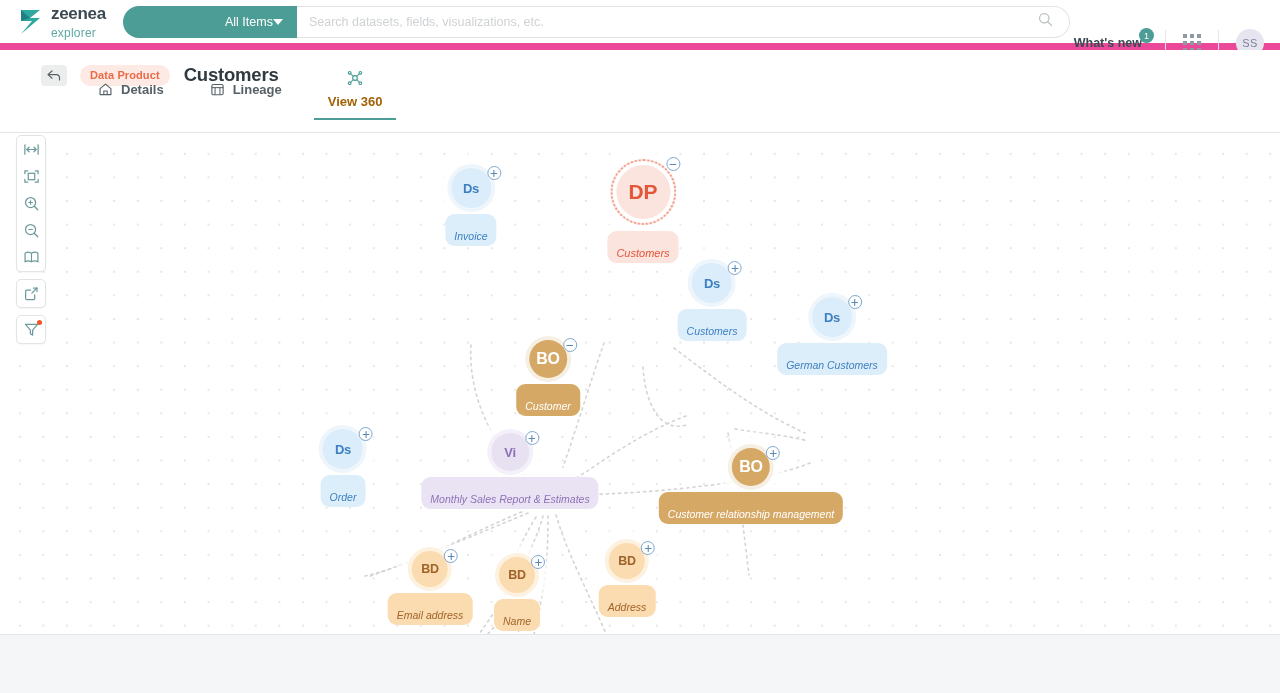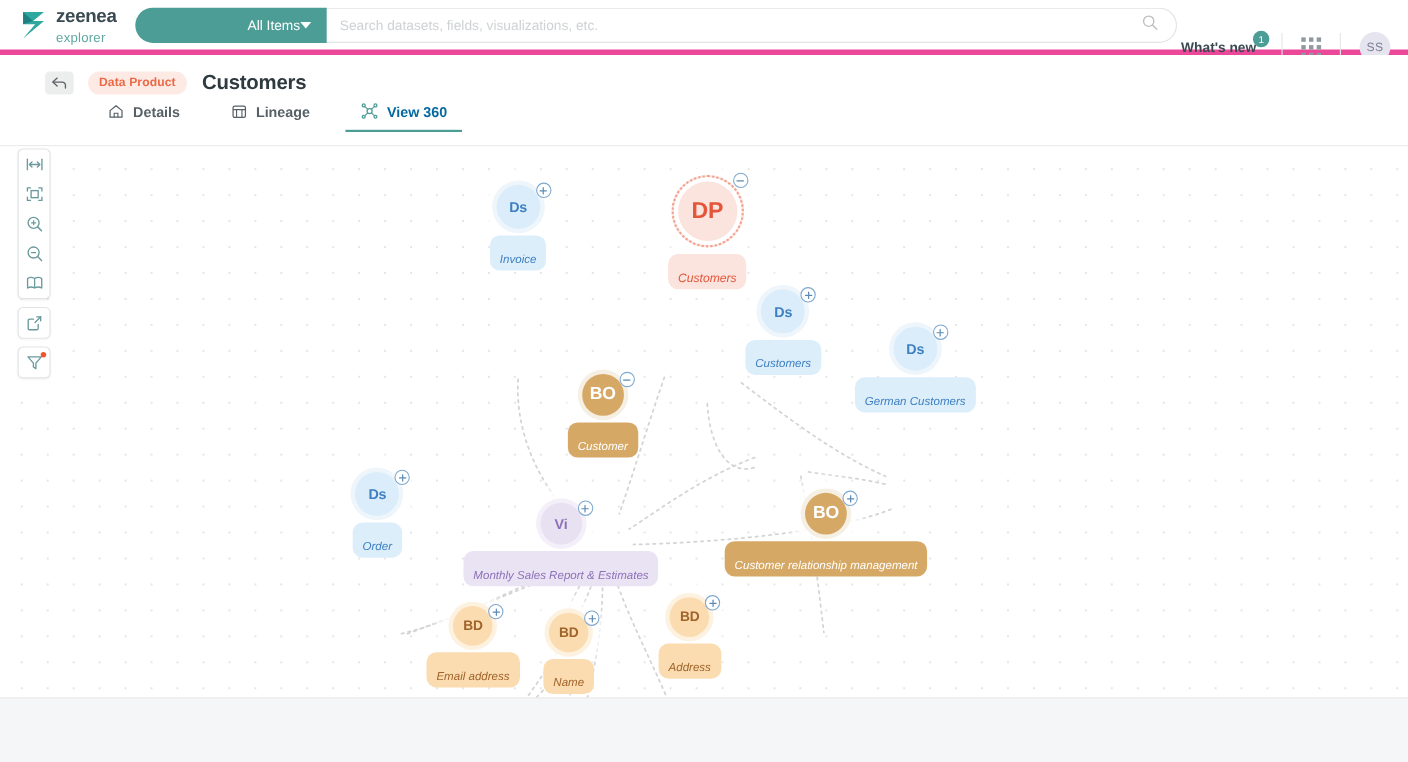--- a/index.html
+++ b/index.html
@@ -8,21 +8,21 @@
     font-family: "Liberation Sans", sans-serif;
     background: #f5f6f8;
     overflow: hidden;
   }
 
   
   .header {
     height: 50px; width: 1280px;
     background: #ffffff;
     display: flex; align-items: center;
-    border-bottom: 5px solid #ec4899;
+    border-bottom: 7px solid #ec4899;
     position: relative;
   }
   .logo-wrap { display: flex; align-items: center; margin-left: 18px; }
   .logo-mark { width: 26px; height: 28px; margin-right: 7px; }
   .logo-text { line-height: 1; }
   .logo-zeenea {
     font-size: 17px; font-weight: bold; color: #3b4a52;
     letter-spacing: -0.3px; display: block;
   }
   .logo-explorer {
@@ -107,21 +107,21 @@
     margin-left: 14px; font-size: 18.5px; font-weight: bold; color: #2e3a40;
     letter-spacing: -0.2px;
   }
   .tabs { display: flex; position: absolute; left: 84px; bottom: 12px; }
   .tab {
     display: flex; align-items: center; gap: 8px;
     padding: 0 14px 9px; font-size: 13px; font-weight: bold;
     color: #566067; cursor: pointer; border-bottom: 2px solid transparent;
     margin-right: 18px;
   }
-  .tab.active { color: #0369a1; border-bottom-color: #4c9d96; }
+  .tab.active { color: #a16207; border-bottom-color: #4c9d96; flex-direction: column; }
   .tab svg { display: block; }
 
   
   .canvas {
     position: relative; width: 1280px; height: 502px;
     background-color: #ffffff;
     background-image: radial-gradient(#e6e6e6 1px, transparent 1.1px);
     background-size: 23.6px 23.6px;
     background-position: 8px 9px;
     border-bottom: 1px solid #e6e6e6;
@@ -468,21 +468,21 @@
           <span>Ds</span>
           <span class="pm">
             <svg width="9" height="9" viewBox="0 0 10 10">
               <line x1="5" y1="1.8" x2="5" y2="8.2" stroke="#5b8ab5" stroke-width="1.2" stroke-linecap="round"></line>
               <line x1="1.8" y1="5" x2="8.2" y2="5" stroke="#5b8ab5" stroke-width="1.2" stroke-linecap="round"></line>
             </svg>
           </span>
         </div>
         <div class="nlabel">Order</div>
       </div>
-      <div class="node t-vi" style="left: 510px; top: 324px; transform: translateX(-50%); justify-content: space-between;">
+      <div class="node t-vi" style="left: 510px; top: 300px; transform: translateX(-50%); justify-content: space-between;">
         <div class="bubble">
           <span class="halo"></span>
           <span>Vi</span>
           <span class="pm">
             <svg width="9" height="9" viewBox="0 0 10 10">
               <line x1="5" y1="1.8" x2="5" y2="8.2" stroke="#5b8ab5" stroke-width="1.2" stroke-linecap="round"></line>
               <line x1="1.8" y1="5" x2="8.2" y2="5" stroke="#5b8ab5" stroke-width="1.2" stroke-linecap="round"></line>
             </svg>
           </span>
         </div>

